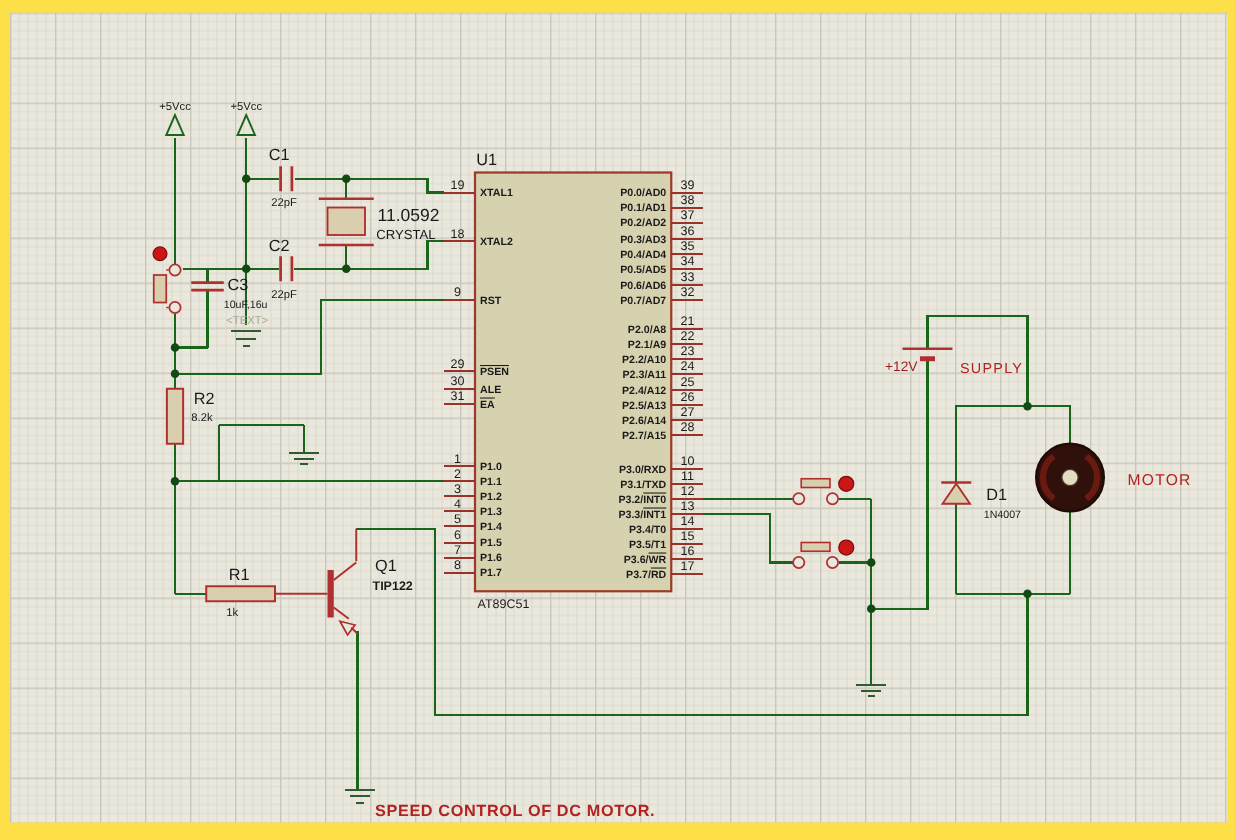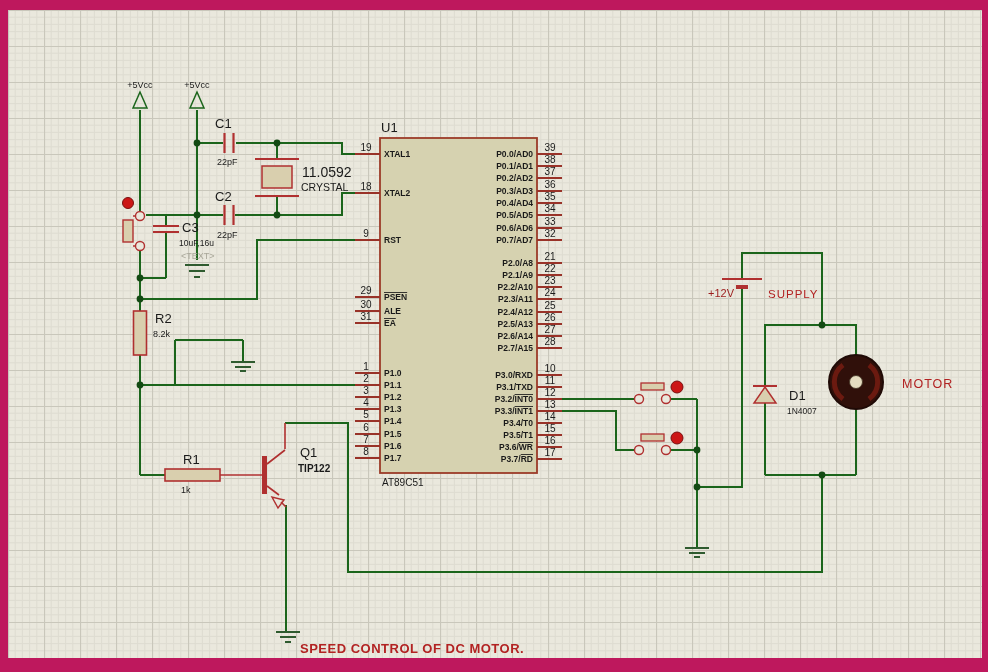--- a/index.html
+++ b/index.html
@@ -1,16 +1,16 @@
 <!DOCTYPE html>
 <html><head>
 <meta charset="utf-8">
 <style>
   html,body{margin:0;padding:0;background:#ffffff;}
-  .stage{width:988px;height:672px;position:relative;background:#be185d;}
+  .stage{width:988px;height:672px;position:relative;background:#fde047;}
   svg{font-family:"Liberation Sans", sans-serif;}
   text{fill:#1a1a1a;}
   .ref{font-size:13px;}
   .val{font-size:9px;}
   .val2{font-size:10px;font-weight:700;}
   .pinname{font-size:8.5px;font-weight:700;}
   .pinnum{font-size:10px;}
   .redtxt{fill:#b22222;}
   .dkred{fill:#9b1c1c;}
   .graytxt{fill:#a8a698;}

